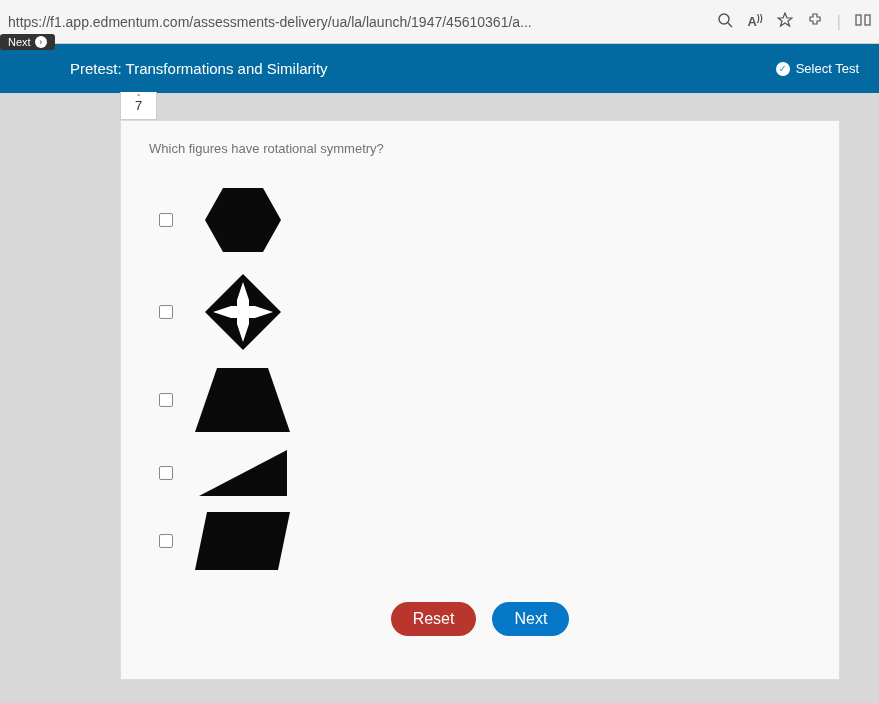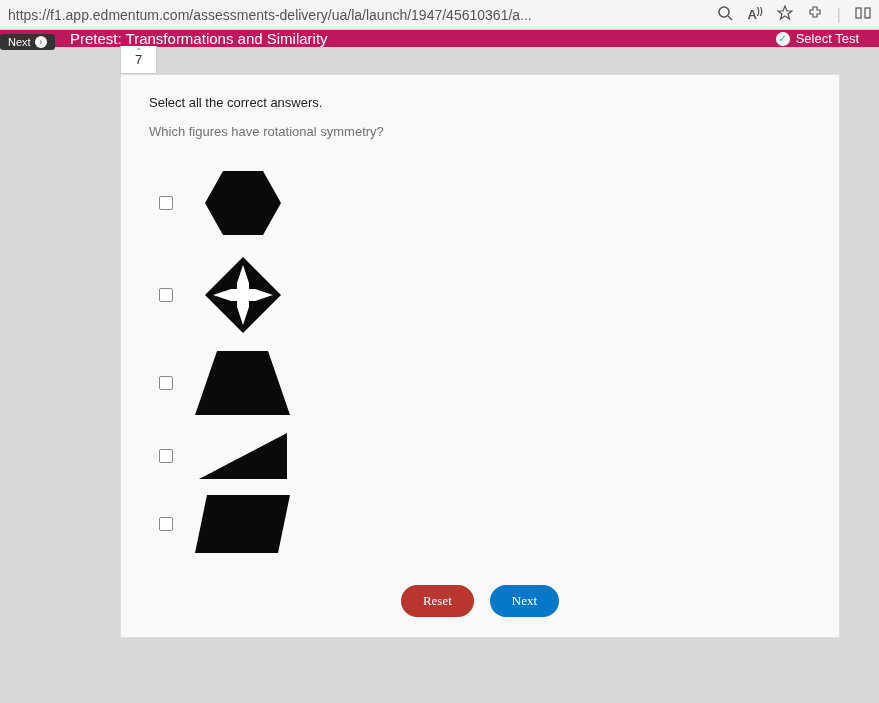--- a/index.html
+++ b/index.html
@@ -9,21 +9,21 @@
       width: 879px;
       height: 703px;
       overflow: hidden;
     }
     .browser-bar {
       display: flex;
       align-items: center;
       background: #f5f5f5;
       padding: 4px 8px;
       border-bottom: 1px solid #ccc;
-      height: 30px;
+      height: 44px;
       gap: 12px;
     }
     .url-text {
       flex: 1;
       font-size: 14px;
       color: #555;
       overflow: hidden;
       white-space: nowrap;
       text-overflow: ellipsis;
     }
@@ -42,23 +42,23 @@
       left: 0;
       top: 34px;
       z-index: 10;
     }
     .nav-pill .circ {
       width: 12px; height: 12px; border-radius: 50%;
       background: #fff; color: #333; display: inline-flex;
       align-items: center; justify-content: center; font-size: 9px;
     }
     .title-bar {
-      background: #be185d;
+      background: #0369a1;
       color: #fff;
-      padding: 0 20px;
+      padding: 16px 20px;
       display: flex;
       justify-content: space-between;
       font-size: 15px;
     }
     .title-left { padding-left: 50px; }
     .submit-btn {
       display: flex;
       align-items: center;
       gap: 6px;
       font-size: 13px;
@@ -112,21 +112,21 @@
       width: 14px; height: 14px; border: 1px solid #888;
       border-radius: 2px; background: #fff; cursor: pointer;
     }
     .shape-slot { width: 95px; display: flex; justify-content: center; }
     .btn-row {
       display: flex; gap: 16px; justify-content: center;
       margin-top: 30px;
     }
     .pill-btn {
       padding: 8px 22px; border-radius: 18px; color: #fff;
-      font-size: 13px; border: none; cursor: pointer; font-family: Liberation Serif, serif;
+      font-size: 16px; border: none; cursor: pointer;
     }
     .reset-btn { background: #b9362e; }
     .next-btn { background: #0678c7; }
   </style>
 </head>
 <body>
 
 <div class="browser-bar">
   <span class="url-text">https://f1.app.edmentum.com/assessments-delivery/ua/la/launch/1947/45610361/a...</span>
   <div class="browser-icons">
@@ -166,21 +166,20 @@
   <div class="title-left">Pretest: Transformations and Similarity</div>
   <div class="submit-btn">
     <span class="check">✓</span>
     <span>Select Test</span>
   </div>
 </div>
 
 <div class="content-wrap">
   <div class="qnum-tab">7</div>
   <div class="question-card">
-    <div class="instruction">Select all the correct answers.</div>
     <div class="question-text">Which figures have rotational symmetry?</div>
 
     <div class="options">
 
       <div class="option-row">
         <div class="checkbox"></div>
         <div class="shape-slot">
           <svg width="80" height="80" viewBox="0 0 80 80">
               <polygon points="20,8 60,8 78,40 60,72 20,72 2,40" fill="#0a0a0a"></polygon>
             </svg>

